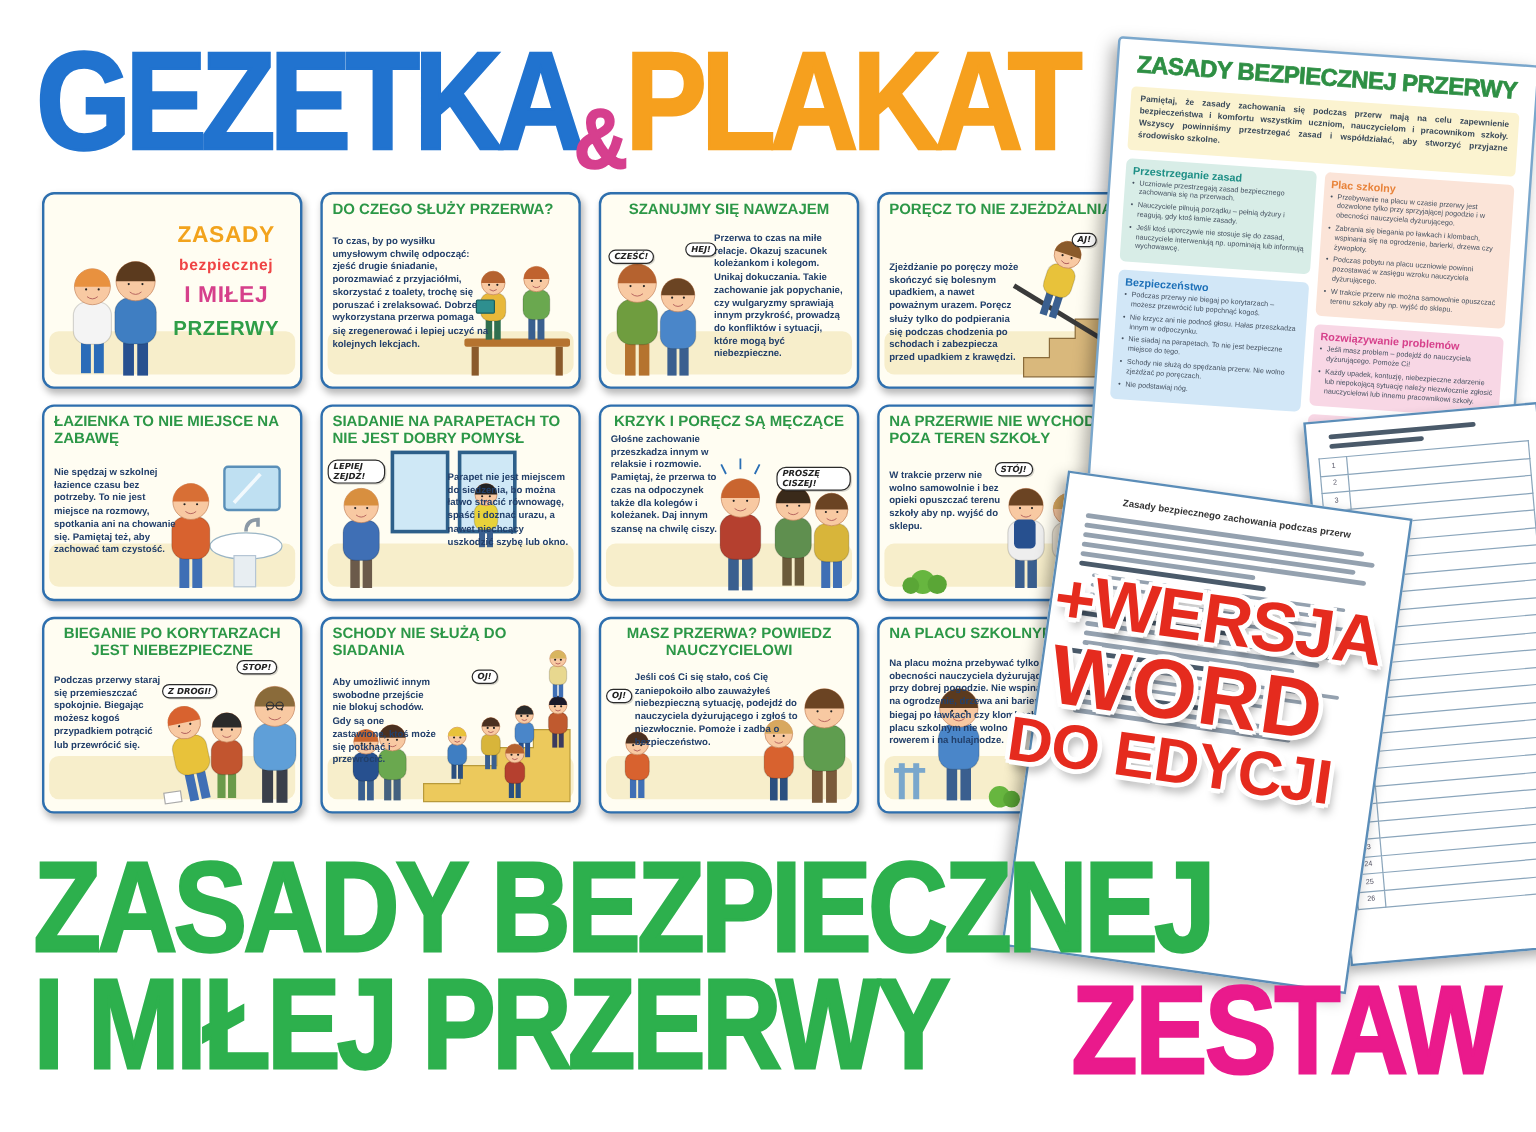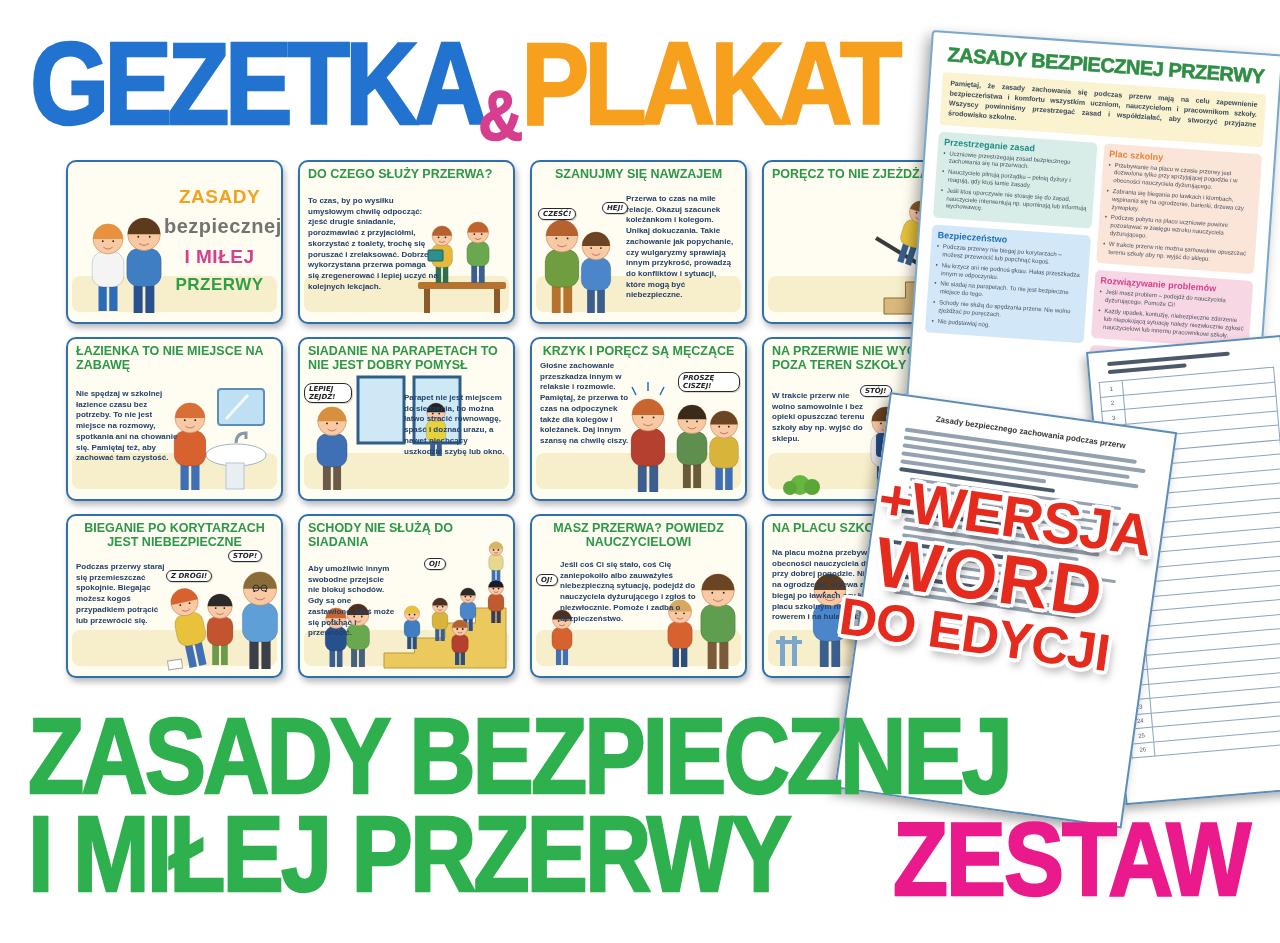--- a/index.html
+++ b/index.html
@@ -13,21 +13,21 @@
   #header .w1{font-size:102px;letter-spacing:-5px;color:#2173cf;-webkit-text-stroke:2px #2173cf;}
   #header .amp{font-size:62px;color:#d63f8e;-webkit-text-stroke:1.5px #d63f8e;
                position:relative;top:14px;margin:0 -2px 0 -4px;}
   #header .w2{font-size:102px;letter-spacing:-5px;color:#f6a01e;-webkit-text-stroke:2px #f6a01e;}
 
   
   #cards{position:absolute;left:35px;top:160px;display:grid;z-index:2;
          grid-template-columns:repeat(4,213px);grid-auto-rows:160px;gap:17px 19px;}
   .card{position:relative;width:213px;height:160px;background:#fffdf2;
         border:2px solid #2e6fae;border-radius:10px;overflow:hidden;
-        box-shadow:2px 4px 6px rgba(0,0,0,.28);margin-left:31px;}
+        box-shadow:2px 4px 6px rgba(0,0,0,.28);}
   .floor{position:absolute;left:4px;right:4px;bottom:10px;height:36px;
          background:#f7eecb;border-radius:8px;z-index:0;}
   .illo{position:absolute;left:0;top:0;width:213px;height:160px;z-index:1;}
   .ctitle{position:absolute;left:8px;right:8px;top:6px;z-index:2;
           font-size:12.5px;font-weight:800;color:#2c9747;line-height:1.1;}
   .cbody{position:absolute;z-index:2;font-size:8px;font-weight:700;
          color:#23406b;line-height:1.34;}
   .bubble{position:absolute;z-index:3;background:#fff;border:1.5px solid #2a2a2a;
           border-radius:8px;padding:1px 4px;max-width:52px;
           font:italic 700 7px "DejaVu Sans",sans-serif;color:#222;
@@ -129,21 +129,21 @@
   <rect x="58.72" y="86.192" width="34.56" height="38.400000000000006" rx="12.096" fill="#3f7ec2" stroke="rgba(0,0,0,.15)"></rect>
   <circle cx="76" cy="72.32" r="16.32" fill="#f8c9a2" stroke="#c4855e" stroke-width="0.6"></circle>
   <path d="M59.68,72.32 a16.32,16.32 0 0 1 32.64,0 z" fill="#5b3a1e"></path>
   <circle cx="70.288" cy="74.76799999999999" r="0.9" fill="#222"></circle>
   <circle cx="81.712" cy="74.76799999999999" r="0.9" fill="#222"></circle>
   <path d="M71.104,81.29599999999999 q4.896,4.08 9.792,0" stroke="#a55" stroke-width="0.7" fill="none"></path>
   </g>
         </svg>
         <div class="cover-titles">
           <div style="color:#f2a31d;font-size:19px">ZASADY</div>
-          <div style="color:#737373;font-size:20px">bezpiecznej</div>
+          <div style="color:#ef4444;font-size:13px">bezpiecznej</div>
           <div style="color:#d6408b;font-size:19px">I MIŁEJ</div>
           <div style="color:#2f9e48;font-size:17px">PRZERWY</div>
         </div>
       </div>
       <div class="card">
         <div class="floor"></div>
         <svg class="illo" viewBox="0 0 213 160">
           <rect x="118" y="120" width="88" height="7" rx="2" fill="#b5732f"></rect>
           <rect x="124" y="127" width="6" height="24" fill="#8a5a2b"></rect>
           <rect x="194" y="127" width="6" height="24" fill="#8a5a2b"></rect>
@@ -211,20 +211,21 @@
   <rect x="150.9504" y="84.157" width="6.1776" height="18.843000000000004" fill="#3a5f8f"></rect>
   <rect x="138.12" y="58.757" width="23.759999999999998" height="26.400000000000002" rx="8.315999999999999" fill="#e8c23a" stroke="rgba(0,0,0,.15)"></rect>
   <circle cx="150" cy="49.22" r="11.22" fill="#f8c9a2" stroke="#c4855e" stroke-width="0.6"></circle>
   <path d="M138.78,49.22 a11.22,11.22 0 0 1 22.44,0 z" fill="#8a5a2b"></path>
   <circle cx="146.073" cy="50.903" r="0.9" fill="#222"></circle>
   <circle cx="153.927" cy="50.903" r="0.9" fill="#222"></circle>
   <path d="M146.634,55.391 q3.366,2.805 6.732,0" stroke="#a55" stroke-width="0.7" fill="none"></path>
   </g>
         </svg>
         <div class="ctitle" style="text-align:left">PORĘCZ TO NIE ZJEŻDŻALNIA</div>
+        <div class="cbody" style="left:8px;top:56px;width:112px">Zjeżdżanie po poręczy może skończyć się bolesnym upadkiem, a nawet poważnym urazem. Poręcz służy tylko do podpierania się podczas chodzenia po schodach i zabezpiecza przed upadkiem z krawędzi.</div>
         <div class="bubble" style="left:160px;top:32px;">AJ!</div>
       </div>
       <div class="card">
         <div class="floor"></div>
         <svg class="illo" viewBox="0 0 213 160">
           <rect x="150" y="50" width="46" height="36" rx="3" fill="#bfe0f2" stroke="#5a8fb8" stroke-width="2"></rect>
           <line x1="158" y1="80" x2="180" y2="56" stroke="rgba(255,255,255,.8)" stroke-width="3"></line>
           <ellipse cx="168" cy="116" rx="30" ry="11" fill="#fff" stroke="#9ab5c5"></ellipse>
           <rect x="158" y="124" width="18" height="26" fill="#e8eef2" stroke="#b5c5d5"></rect>
           <path d="M168,104 q0,-10 10,-10 l0,6" stroke="#8a98a5" stroke-width="3" fill="none"></path>
@@ -302,21 +303,21 @@
   <rect x="177.6" y="97.16" width="28.799999999999997" height="32" rx="10.079999999999998" fill="#d8b53a" stroke="rgba(0,0,0,.15)"></rect>
   <circle cx="192" cy="85.6" r="13.600000000000001" fill="#f8c9a2" stroke="#c4855e" stroke-width="0.6"></circle>
   <path d="M178.4,85.6 a13.600000000000001,13.600000000000001 0 0 1 27.200000000000003,0 z" fill="#6b4423"></path>
   <circle cx="187.24" cy="87.64" r="0.9" fill="#222"></circle>
   <circle cx="196.76" cy="87.64" r="0.9" fill="#222"></circle>
   <path d="M187.92,93.08 q4.08,3.4000000000000004 8.16,0" stroke="#a55" stroke-width="0.7" fill="none"></path>
   </g>
         </svg>
         <div class="ctitle" style="text-align:center">KRZYK I PORĘCZ SĄ MĘCZĄCE</div>
         <div class="cbody" style="left:8px;top:22px;width:96px">Głośne zachowanie przeszkadza innym w relaksie i rozmowie. Pamiętaj, że przerwa to czas na odpoczynek także dla kolegów i koleżanek. Daj innym szansę na chwilę ciszy.</div>
-        <div class="bubble" style="left:146px;top:33px;">PROSZĘ CISZEJ!</div>
+        <div class="bubble" style="left:146px;top:50px;">PROSZĘ CISZEJ!</div>
       </div>
       <div class="card">
         <div class="floor"></div>
         <svg class="illo" viewBox="0 0 213 160">
           <circle cx="36" cy="146" r="10" fill="#67b63f"></circle>
           <circle cx="48" cy="148" r="8" fill="#5aa636"></circle>
           <circle cx="26" cy="149" r="7" fill="#5aa636"></circle>
           <g>
   <rect x="112.928" y="127.018" width="7.8624" height="23.982" fill="#3a5f8f"></rect>
   <rect x="123.2096" y="127.018" width="7.8624" height="23.982" fill="#3a5f8f"></rect>

